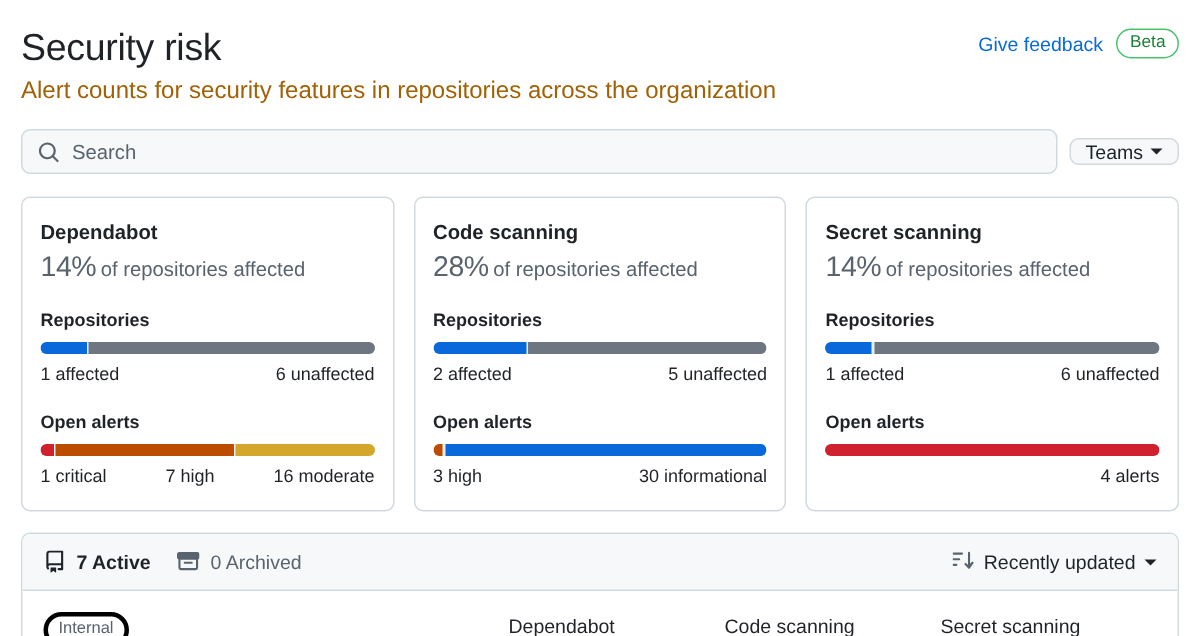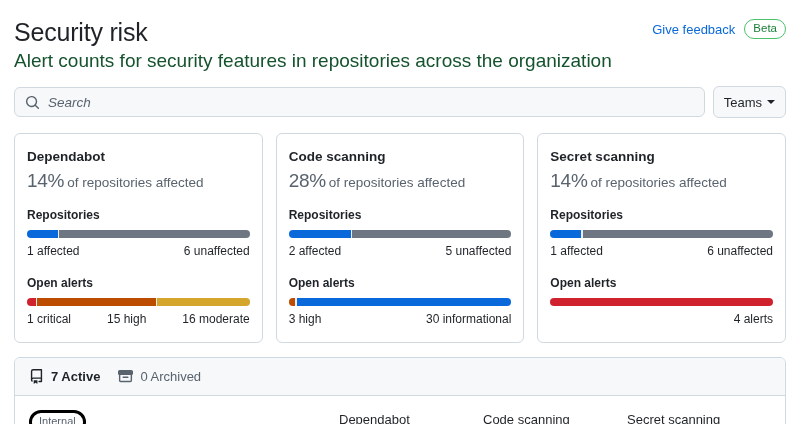--- a/index.html
+++ b/index.html
@@ -12,21 +12,21 @@
   }
   .page { position: relative; width: 800px; height: 424px; padding: 0 14px; }
 
   
   .header { padding-top: 16px; position: relative; }
   .page-title {
     font-size: 25px; font-weight: 400; letter-spacing: -0.2px;
     color: #1f2328; line-height: 32px;
   }
   .page-subtitle {
-    font-size: 19px; color: #14532d; line-height: 20px; margin-top: 3px;
+    font-size: 16px; color: #a16207; line-height: 20px; margin-top: 3px;
   }
   .header-actions {
     position: absolute; top: 19px; right: 0;
     display: flex; align-items: center; gap: 9px;
   }
   .feedback-link {
     font-size: 13px; color: #0969da; text-decoration: none; cursor: pointer;
   }
   .beta-badge {
     font-size: 11.5px; color: #1a7f37; border: 1px solid #4ac26b;
@@ -40,25 +40,25 @@
   }
   .search-box {
     flex: 1; height: 30px; background: #f6f8fa;
     border: 1px solid #d1d9e0; border-radius: 6px;
     display: flex; align-items: center; padding: 0 10px; gap: 8px;
   }
   .search-box svg { flex: none; display: block; }
   .search-input {
     border: none; outline: none; background: transparent;
     font-family: inherit; font-size: 13.5px; color: #404040;
-    width: 100%; height: 100%; padding: 0; font-style: italic;
+    width: 100%; height: 100%; padding: 0;
   }
   .search-input::placeholder { color: #59636e; }
   .teams-btn {
-    height: 32px; background: #f6f8fa; border: 1px solid #d1d9e0;
+    height: 18px; background: #f6f8fa; border: 1px solid #d1d9e0;
     border-radius: 6px; font-family: inherit; font-size: 13px;
     color: #1f2328; padding: 0 10px; display: flex; align-items: center;
     gap: 5px; cursor: pointer; white-space: nowrap;
   }
   .caret {
     width: 0; height: 0; border-left: 4px solid transparent;
     border-right: 4px solid transparent; border-top: 4px solid #1f2328;
     display: inline-block;
   }
 
@@ -179,21 +179,21 @@
         <span>6 unaffected</span>
       </div>
       <div class="section-label">Open alerts</div>
       <div class="bar">
         <div class="seg" style="width:4%;background:#cf222e"></div>
         <div class="seg" style="width:54%;background:#bc4c00"></div>
         <div class="seg" style="width:42%;background:#d4a72c"></div>
       </div>
       <div class="legend">
         <span>1 critical</span>
-        <span class="mid">15 high</span>
+        <span class="mid">7 high</span>
         <span>16 moderate</span>
       </div>
     </div>
 
     <div class="card">
       <div class="card-title">Code scanning</div>
       <div class="card-pct">
         <span class="big">28%</span><span class="small">of repositories affected</span>
       </div>
       <div class="section-label">Repositories</div>
@@ -253,20 +253,31 @@
         <span>7 Active</span>
       </div>
       <div class="tab">
         <span>
           <svg width="15" height="15" viewBox="0 0 16 16" fill="#59636e" aria-hidden="true">
             <path d="M1.75 2.5h12.5a.25.25 0 01.25.25v2a.25.25 0 01-.25.25H1.75a.25.25 0 01-.25-.25v-2a.25.25 0 01.25-.25ZM0 2.75A1.75 1.75 0 011.75 1h12.5A1.75 1.75 0 0116 2.75v2a1.75 1.75 0 01-1 1.58v5.92A1.75 1.75 0 0113.25 14H2.75A1.75 1.75 0 011 12.25V6.33A1.75 1.75 0 010 4.75ZM2.5 6.5v5.75c0 .138.112.25.25.25h10.5a.25.25 0 00.25-.25V6.5Zm3 1.5h5a.75.75 0 010 1.5h-5a.75.75 0 010-1.5Z"></path>
           </svg>
         </span>
         <span>0 Archived</span>
       </div>
+      <div class="panel-head-right">
+        <button class="sort-btn">
+          <span>
+            <svg width="15" height="15" viewBox="0 0 16 16" fill="#59636e" aria-hidden="true">
+              <path d="M0 3.25A.75.75 0 01.75 2.5h6a.75.75 0 010 1.5h-6A.75.75 0 010 3.25Zm0 4A.75.75 0 01.75 6.5h4a.75.75 0 010 1.5h-4A.75.75 0 010 7.25Zm0 4a.75.75 0 01.75-.75h2a.75.75 0 010 1.5h-2a.75.75 0 01-.75-.75Zm12.28 2.53a.75.75 0 01-1.06 0l-2.5-2.5a.75.75 0 111.06-1.06l1.22 1.22V2.75a.75.75 0 011.5 0v7.69l1.22-1.22a.75.75 0 111.06 1.06Z"></path>
+            </svg>
+          </span>
+          <span>Recently updated</span>
+          <span class="caret" style="border-top-color:#1f2328"></span>
+        </button>
+      </div>
     </div>
 
     <div class="repo-row">
       <div class="repo-main">
         <div class="repo-name-line">
           <span class="visibility-badge">Internal</span>
         </div>
 
       </div>
       <div class="metrics">

